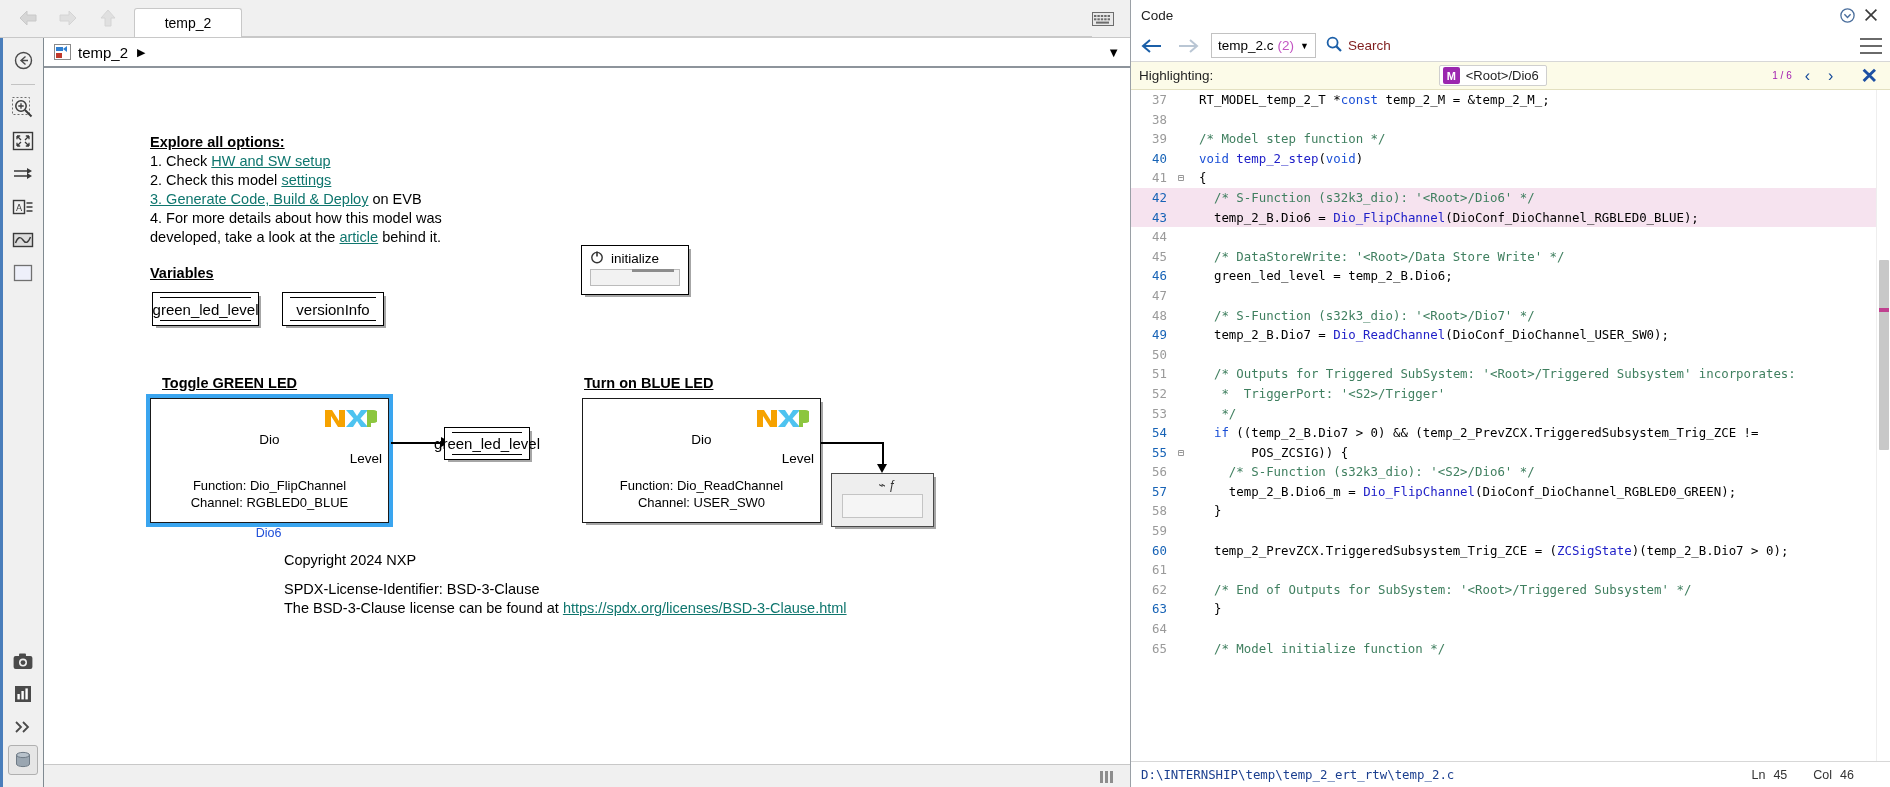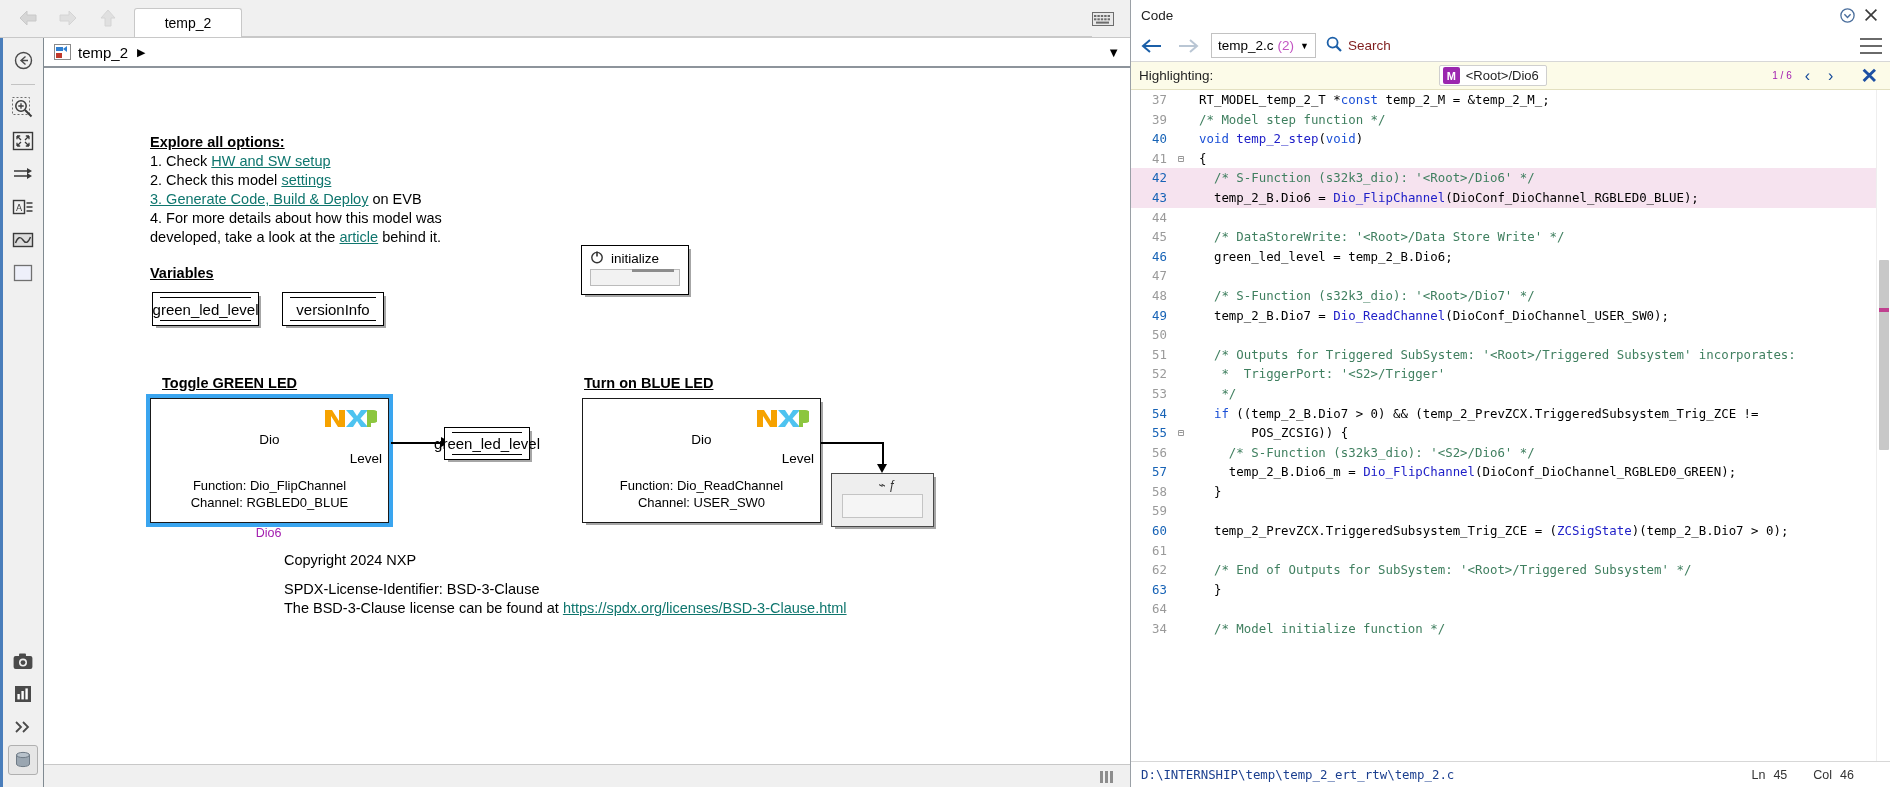--- a/index.html
+++ b/index.html
@@ -73,21 +73,21 @@
 
   
   .dioblk{position:absolute;background:#fff;border:1.6px solid #1a1a1a;
     box-shadow:3px 3px 0 -1px rgba(0,0,0,.35);}
   .dioblk.sel{outline:4px solid #3aa5ef;outline-offset:0px;box-shadow:none;}
   .dio-name{position:absolute;left:0;right:0;top:33px;text-align:center;font-size:13.5px;}
   .dio-lines{position:absolute;left:0;right:0;top:78px;text-align:center;font-size:13px;
     line-height:17px;}
   .dio-level{position:absolute;right:6px;top:48%;transform:translateY(-50%);font-size:13.5px;}
   .nxp{position:absolute;right:11px;top:8px;height:22px;}
-  .dio-tag{position:absolute;text-align:center;color:#a21caf;font-size:12.5px;}
+  .dio-tag{position:absolute;text-align:center;color:#1d4ed8;font-size:12.5px;}
 
   .wire{position:absolute;background:#000;}
   .arrow{position:absolute;width:0;height:0;border-style:solid;}
 
   .tsblk{position:absolute;background:#eeeeee;border:1.6px solid #4a4a4a;
     box-shadow:3px 3px 0 -1px rgba(0,0,0,.35);}
   .tsblk .t-in{position:absolute;left:10px;top:20px;right:10px;bottom:8px;background:#f5f5f5;
     border:1px solid #c4c4c4;}
   .tsblk .t-tri{position:absolute;left:46%;top:4px;font-size:12px;color:#333;}
 
@@ -492,20 +492,21 @@
       <span class="hl-spacer"></span>
       <span class="hl-count">1 / 6</span>
       <span class="hl-nav">‹</span>
       <span class="hl-nav">›</span>
       <span class="hl-close">✕</span>
     </div>
 
     <div class="code-scroll">
       <div class="code-lines" id="code-lines">
           <div class="cl"><span class="gut">37</span><span class="fold"></span><span class="txt">RT_MODEL_temp_2_T *<span class="kw">const</span> temp_2_M = &amp;temp_2_M_;</span></div>
+          <div class="cl"><span class="gut">38</span><span class="fold"></span><span class="txt"></span></div>
           <div class="cl"><span class="gut">39</span><span class="fold"></span><span class="txt"><span class="cmt">/* Model step function */</span></span></div>
           <div class="cl"><span class="gut act">40</span><span class="fold"></span><span class="txt"><span class="kw">void</span> <span class="fn">temp_2_step</span>(<span class="kw">void</span>)</span></div>
           <div class="cl"><span class="gut">41</span><span class="fold">⊟</span><span class="txt">{</span></div>
           <div class="cl hl"><span class="gut act">42</span><span class="fold"></span><span class="txt"><span class="cmt">  /* S-Function (s32k3_dio): '&lt;Root&gt;/Dio6' */</span></span></div>
           <div class="cl hl"><span class="gut act">43</span><span class="fold"></span><span class="txt">  temp_2_B.Dio6 = <span class="fn">Dio_FlipChannel</span>(DioConf_DioChannel_RGBLED0_BLUE);</span></div>
           <div class="cl"><span class="gut">44</span><span class="fold"></span><span class="txt"></span></div>
           <div class="cl"><span class="gut">45</span><span class="fold"></span><span class="txt"><span class="cmt">  /* DataStoreWrite: '&lt;Root&gt;/Data Store Write' */</span></span></div>
           <div class="cl"><span class="gut act">46</span><span class="fold"></span><span class="txt">  green_led_level = temp_2_B.Dio6;</span></div>
           <div class="cl"><span class="gut">47</span><span class="fold"></span><span class="txt"></span></div>
           <div class="cl"><span class="gut">48</span><span class="fold"></span><span class="txt"><span class="cmt">  /* S-Function (s32k3_dio): '&lt;Root&gt;/Dio7' */</span></span></div>
@@ -518,21 +519,21 @@
           <div class="cl"><span class="gut act">55</span><span class="fold">⊟</span><span class="txt">       POS_ZCSIG)) {</span></div>
           <div class="cl"><span class="gut">56</span><span class="fold"></span><span class="txt"><span class="cmt">    /* S-Function (s32k3_dio): '&lt;S2&gt;/Dio6' */</span></span></div>
           <div class="cl"><span class="gut act">57</span><span class="fold"></span><span class="txt">    temp_2_B.Dio6_m = <span class="fn">Dio_FlipChannel</span>(DioConf_DioChannel_RGBLED0_GREEN);</span></div>
           <div class="cl"><span class="gut">58</span><span class="fold"></span><span class="txt">  }</span></div>
           <div class="cl"><span class="gut">59</span><span class="fold"></span><span class="txt"></span></div>
           <div class="cl"><span class="gut act">60</span><span class="fold"></span><span class="txt">  temp_2_PrevZCX.TriggeredSubsystem_Trig_ZCE = (<span class="fn">ZCSigState</span>)(temp_2_B.Dio7 &gt; 0);</span></div>
           <div class="cl"><span class="gut">61</span><span class="fold"></span><span class="txt"></span></div>
           <div class="cl"><span class="gut">62</span><span class="fold"></span><span class="txt"><span class="cmt">  /* End of Outputs for SubSystem: '&lt;Root&gt;/Triggered Subsystem' */</span></span></div>
           <div class="cl"><span class="gut act">63</span><span class="fold"></span><span class="txt">  }</span></div>
           <div class="cl"><span class="gut">64</span><span class="fold"></span><span class="txt"></span></div>
-          <div class="cl"><span class="gut">34</span><span class="fold"></span><span class="txt"><span class="cmt">  /* Model initialize function */</span></span></div>
+          <div class="cl"><span class="gut">65</span><span class="fold"></span><span class="txt"><span class="cmt">  /* Model initialize function */</span></span></div>
         </div>
       <div class="cp-scrollbar">
         <div class="cp-thumb" style="top:170px;height:190px;"></div>
         <div class="cp-mark" style="top:218px;"></div>
       </div>
     </div>
 
     <div class="cp-status">
       <span>D:\INTERNSHIP\temp\temp_2_ert_rtw\temp_2.c</span>
       <span class="sp"></span>

